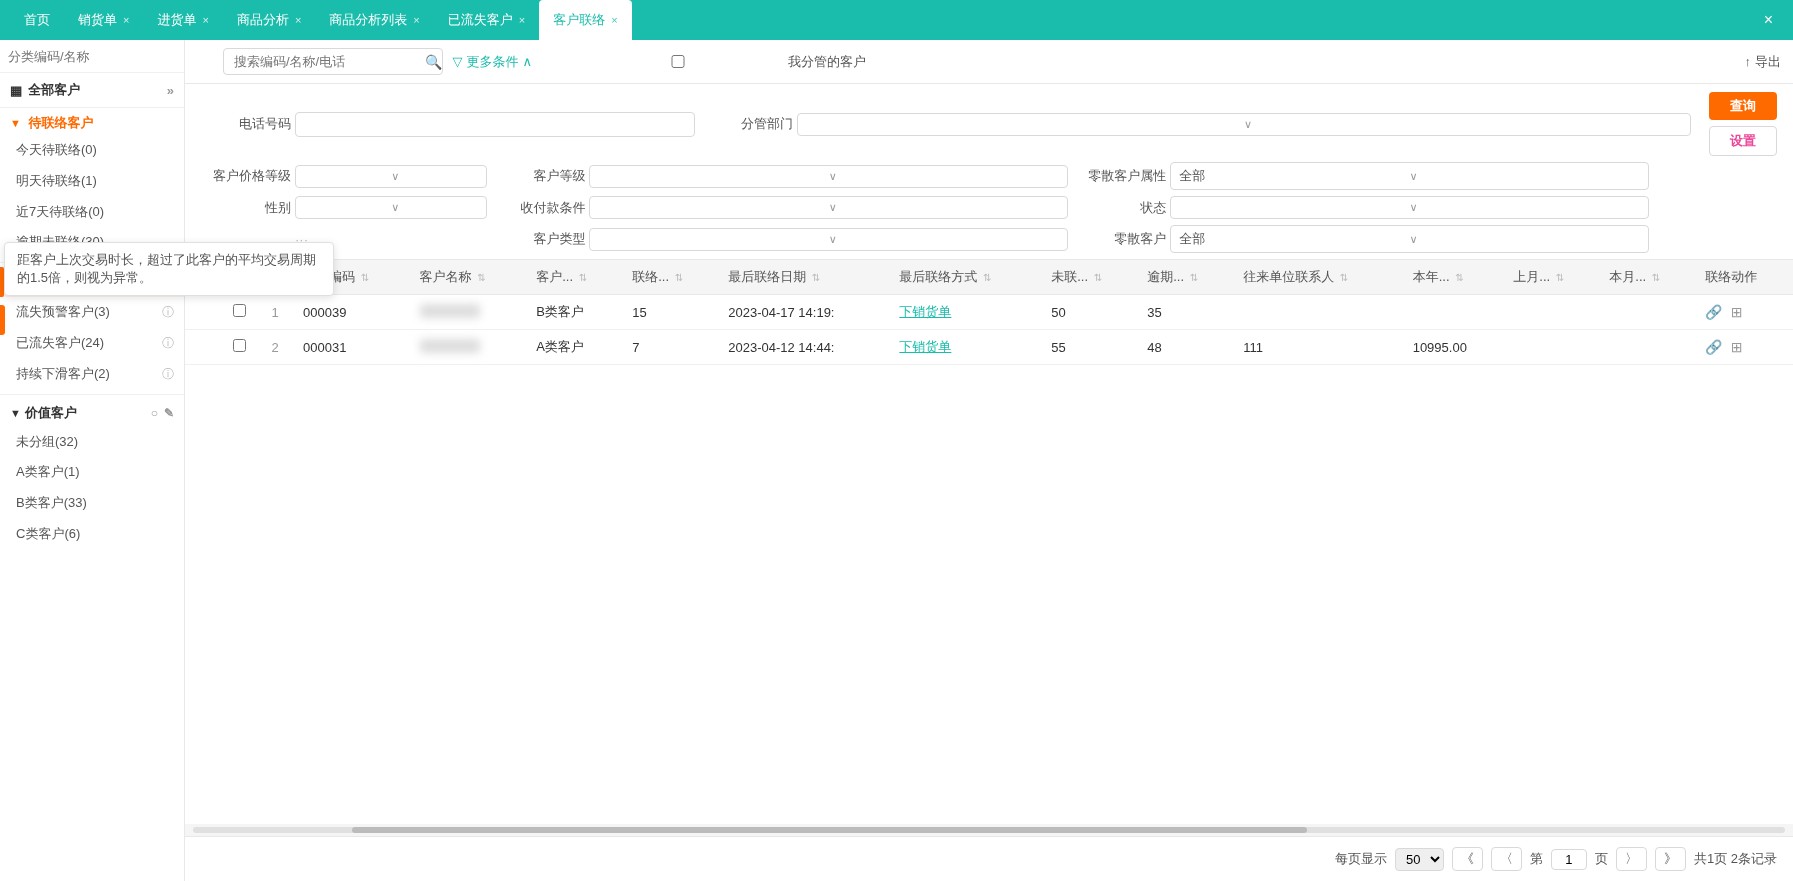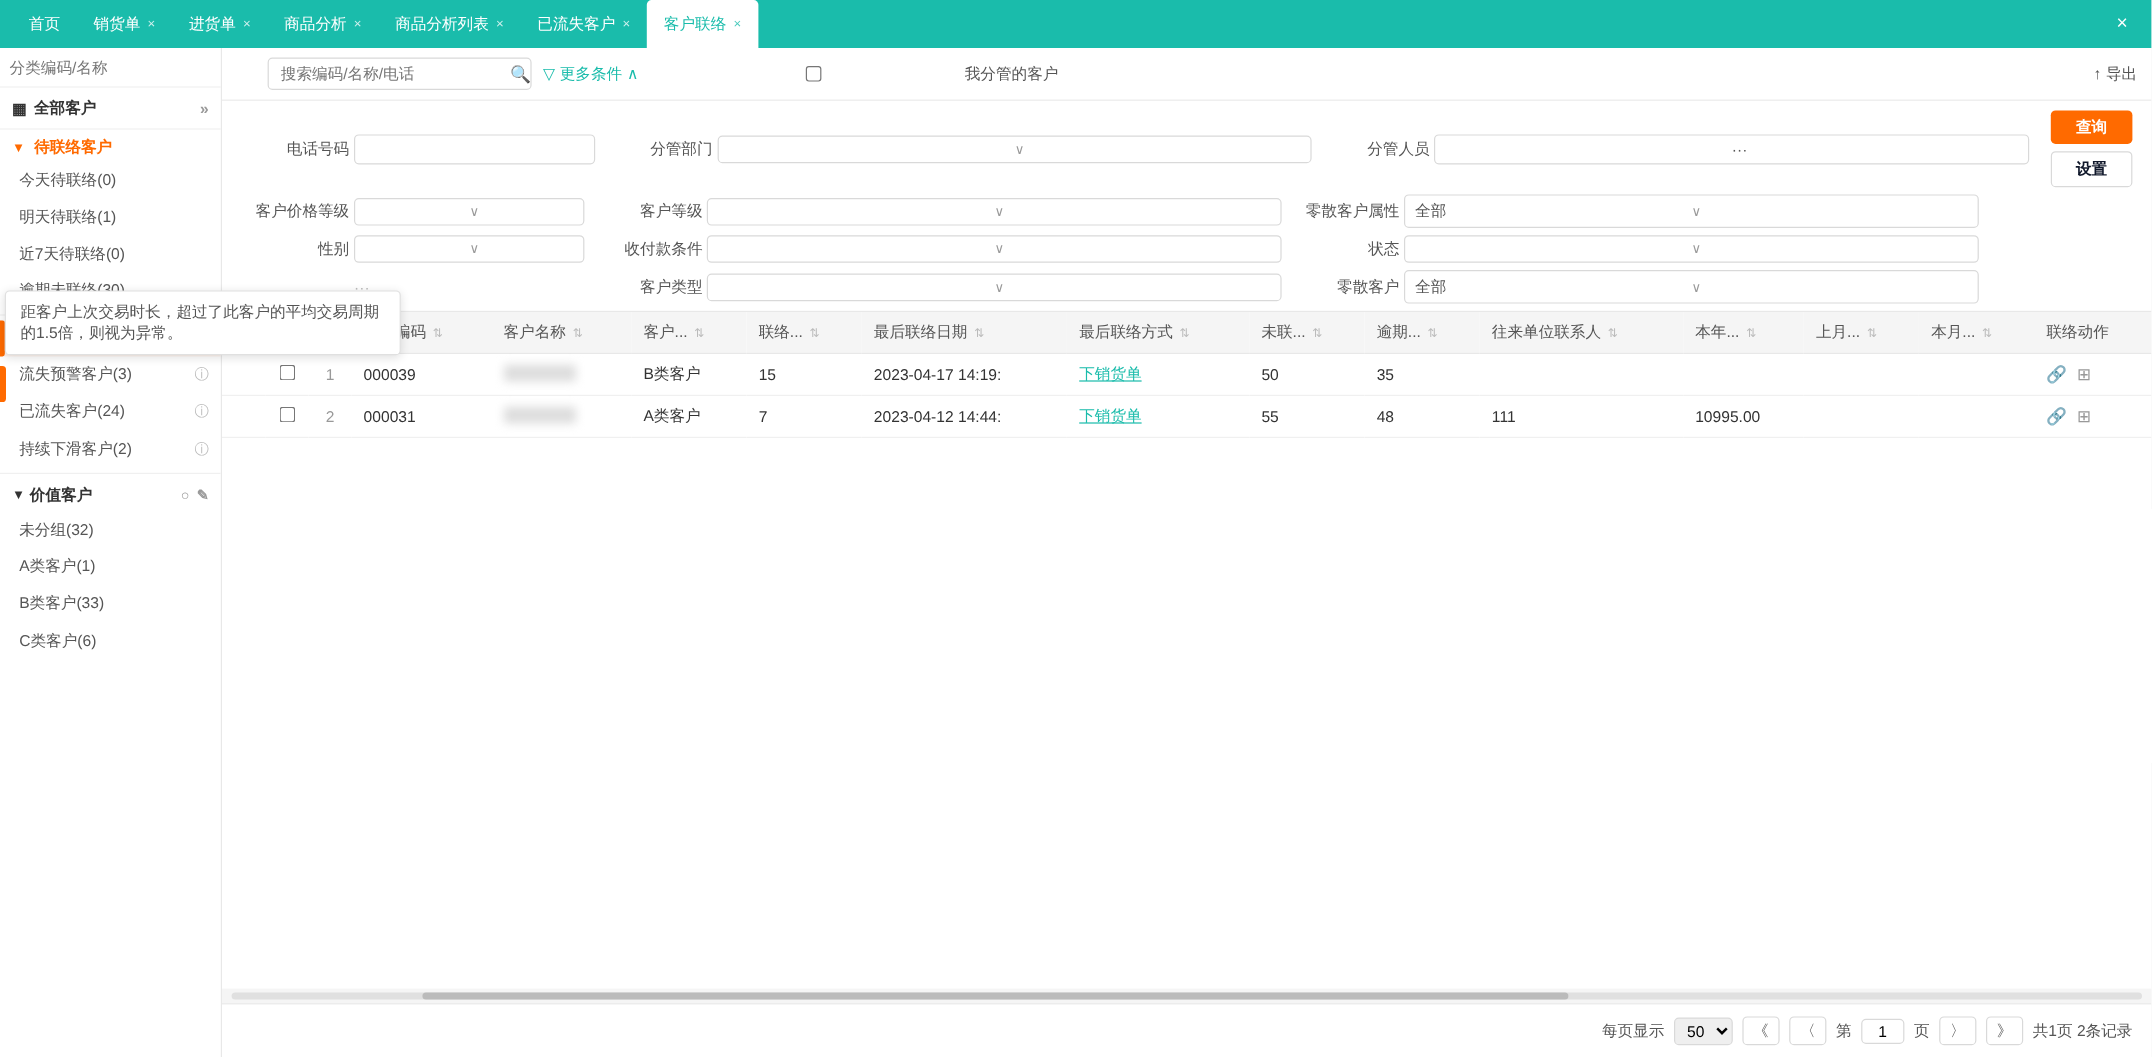--- a/index.html
+++ b/index.html
@@ -34,35 +34,35 @@
     
     .tooltip-box { position: absolute; left: 0; top: 228px; background: #fff; border: 1px solid #e0e0e0; border-radius: 4px; padding: 8px 12px; font-size: 12px; color: #555; z-index: 100; max-width: 340px; box-shadow: 0 2px 8px rgba(0,0,0,0.12); }
 
     
     .content-area { flex: 1; display: flex; flex-direction: column; overflow: hidden; }
 
     
     .toolbar { background: #fff; border-bottom: 1px solid #e8e8e8; padding: 8px 12px; display: flex; align-items: center; gap: 10px; }
     .toolbar input { border: 1px solid #d9d9d9; border-radius: 4px; padding: 4px 10px; width: 220px; outline: none; font-size: 13px; margin-left: 26px; }
     .toolbar .more-btn { display: flex; align-items: center; gap: 4px; color: #1abcab; cursor: pointer; font-size: 13px; border: none; background: none; }
-    .toolbar .checkbox-label { display: flex; align-items: center; gap: 16px; color: #555; font-size: 13px; cursor: pointer; }
+    .toolbar .checkbox-label { display: flex; align-items: center; gap: 0; color: #555; font-size: 13px; cursor: pointer; }
     .toolbar .spacer { flex: 1; }
     .export-btn { display: flex; align-items: center; gap: 4px; color: #555; cursor: pointer; font-size: 13px; border: none; background: none; }
     .filter-row { display: flex; align-items: center; gap: 8px; margin-bottom: 6px; }
     .filter-row:last-child { margin-bottom: 0; }
     .filter-label { width: 90px; text-align: right; color: #555; font-size: 13px; flex-shrink: 0; }
     .filter-input { flex: 1; border: 1px solid #d9d9d9; border-radius: 4px; padding: 4px 8px; outline: none; font-size: 13px; min-width: 0; }
     .filter-select { display: flex; align-items: center; flex: 1; border: 1px solid #d9d9d9; border-radius: 4px; padding: 4px 8px; cursor: pointer; min-width: 0; background: #fff; }
     .filter-select span { flex: 1; color: #555; font-size: 13px; }
     .filter-select .arrow { color: #999; font-size: 11px; }
     .filter-col { display: flex; align-items: center; flex: 1; gap: 4px; min-width: 0; }
     .filter-dots { color: #bbb; cursor: pointer; margin: 0 4px; }
     .action-btn { padding: 5px 20px; border-radius: 4px; border: none; cursor: pointer; font-size: 13px; font-weight: bold; }
     .btn-query { background: #ff6a00; color: #fff; }
-    .btn-settings { background: #fff; border: 1px solid #d9d9d9; color: #0f172a; }
+    .btn-settings { background: #fff; border: 1px solid #d9d9d9; color: #ec4899; }
 
     
     .table-wrapper { flex: 1; overflow: auto; background: #fff; }
     table { width: 100%; border-collapse: collapse; }
     thead tr { background: #f5f5f5; }
     th { padding: 8px 10px; text-align: left; font-weight: normal; color: #555; border-bottom: 1px solid #e8e8e8; white-space: nowrap; font-size: 13px; }
     th .sort-icon { color: #bbb; margin-left: 2px; font-size: 10px; }
     td { padding: 8px 10px; border-bottom: 1px solid #f0f0f0; font-size: 13px; color: #333; white-space: nowrap; }
     .col-settings { width: 36px; text-align: center; }
     .col-check { width: 36px; text-align: center; }
@@ -211,27 +211,20 @@
           <span class="filter-label">电话号码</span>
           <input class="filter-input" type="text" style="flex: 1 1 0%; min-width: 0px; border: 1px solid rgb(217, 217, 217); border-radius: 4px; padding: 4px 8px;">
         </div>
         <div class="filter-col" style="flex:2;">
           <span class="filter-label">分管部门</span>
           <div class="filter-select" style="flex:1;">
             <span></span>
             <span class="arrow">∨</span>
           </div>
         </div>
-        <div class="filter-col" style="flex:2;">
-          <span class="filter-label">分管人员</span>
-          <div class="filter-select" style="flex:1;">
-            <span></span>
-            <span class="filter-dots">···</span>
-          </div>
-        </div>
         <div class="filter-right-btns">
           <button class="action-btn btn-query">查询</button>
           <button class="action-btn btn-settings">设置</button>
         </div>
       </div>
 
       <div class="filter-row">
         <div class="filter-col">
           <span class="filter-label">客户价格等级</span>
           <div class="filter-select" style="flex:1;">

